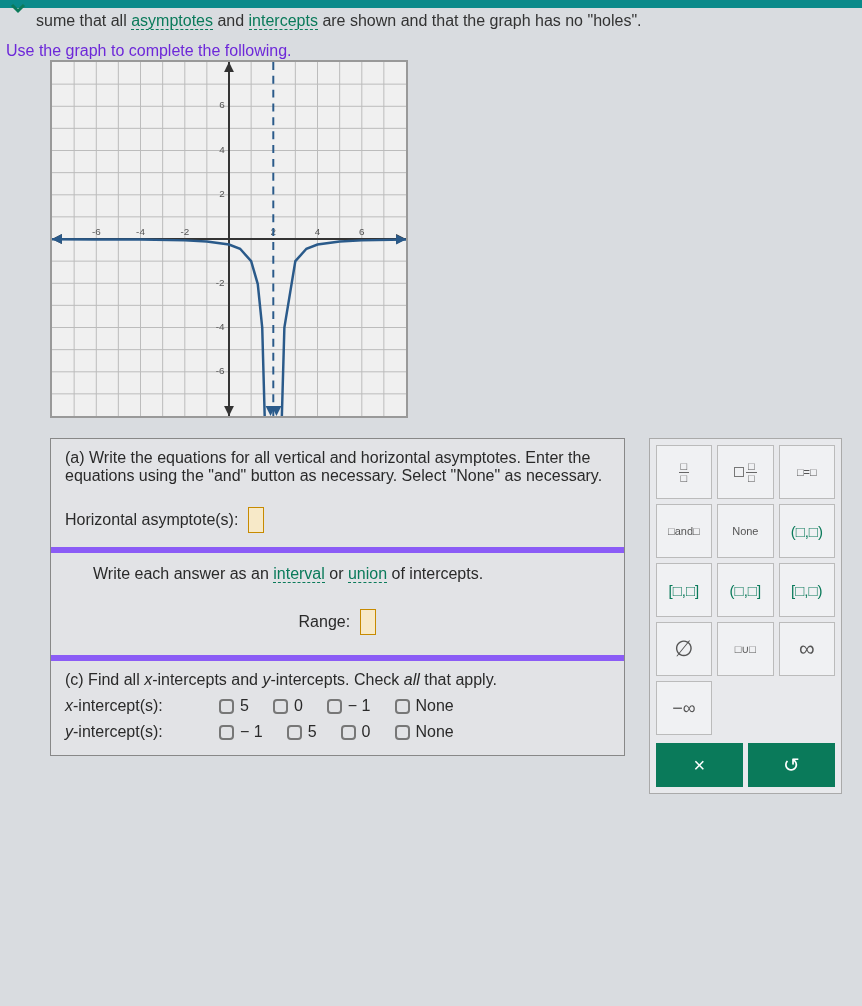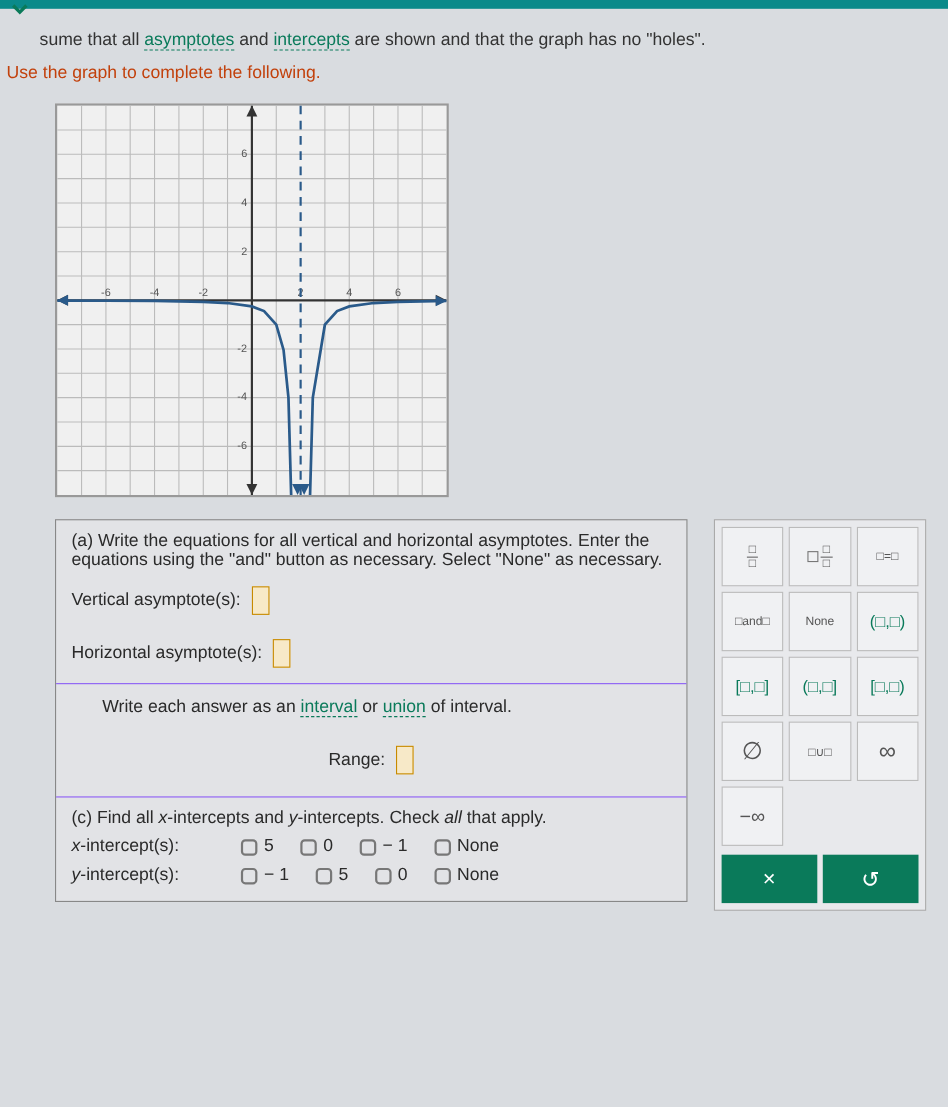--- a/index.html
+++ b/index.html
@@ -20,33 +20,32 @@
       position: absolute;
       top: -2px;
       left: 8px;
       width: 20px;
       height: 20px;
       display: flex;
       align-items: center;
       justify-content: center;
     }
     .content {
-      padding: 20px 20px 20px 0;
+      padding: 4px 20px 20px 0;
     }
     .instruction-1 {
       font-size: 16px;
       color: #333;
       margin-left: 36px;
       margin-bottom: 12px;
     }
     .instruction-2 {
       font-size: 16px;
-      color: #c2410c;
+      color: #6d28d9;
       margin-left: 6px;
-      margin-bottom: 18px;
     }
     .link-term {
       color: #0a7a5a;
       border-bottom: 1px dashed #0a7a5a;
       cursor: pointer;
     }
     .graph-box {
       margin-left: 50px;
       width: 358px;
       height: 358px;
@@ -61,21 +60,21 @@
       align-items: flex-start;
       margin-left: 50px;
       gap: 24px;
     }
     .questions {
       width: 628px;
       border: 1px solid #888;
       background: #e2e3e6;
     }
     .qsection {
-      border-bottom: 1px solid #8b5cf6;
+      border-bottom: 6px solid #8b5cf6;
       padding: 10px 14px 14px 14px;
       font-size: 16px;
       color: #2a2a2a;
     }
     .qsection:last-child { border-bottom: none; }
     .qrow {
       margin-top: 14px;
       display: flex;
       align-items: center;
       gap: 10px;
@@ -243,33 +242,29 @@
 
       <polygon points="221,358 216,348 226,348" fill="#2a5a8a"></polygon>
       <polygon points="227,358 222,348 232,348" fill="#2a5a8a"></polygon>
     </svg>
   </div>
 
   <div class="main-row">
     <div class="questions">
       <div class="qsection">
         <div>(a) Write the equations for all vertical and horizontal asymptotes. Enter the equations using the "and" button as necessary. Select "None" as necessary.</div>
-        <div class="qrow">
-          <span>Vertical asymptote(s):</span>
-          <span class="input-box"></span>
-        </div>
         <div class="qrow" style="margin-top:22px;">
           <span>Horizontal asymptote(s):</span>
           <span class="input-box"></span>
         </div>
       </div>
 
       <div class="qsection">
         <div style="margin-left:28px; margin-top:2px;">
-          <span>Write each answer as an </span><span class="link-term">interval</span><span> or </span><span class="link-term">union</span><span> of interval.</span>
+          <span>Write each answer as an </span><span class="link-term">interval</span><span> or </span><span class="link-term">union</span><span> of intercepts.</span>
         </div>
         <div class="qrow" style="margin-top:26px; margin-bottom:6px;justify-content:center;">
           <span>Range:</span>
           <span class="input-box"></span>
         </div>
       </div>
 
       <div class="qsection">
         <div>
           <span>(c) Find all <span class="italic">x</span>-intercepts and <span class="italic">y</span>-intercepts. Check <span class="italic">all</span> that apply.</span>

